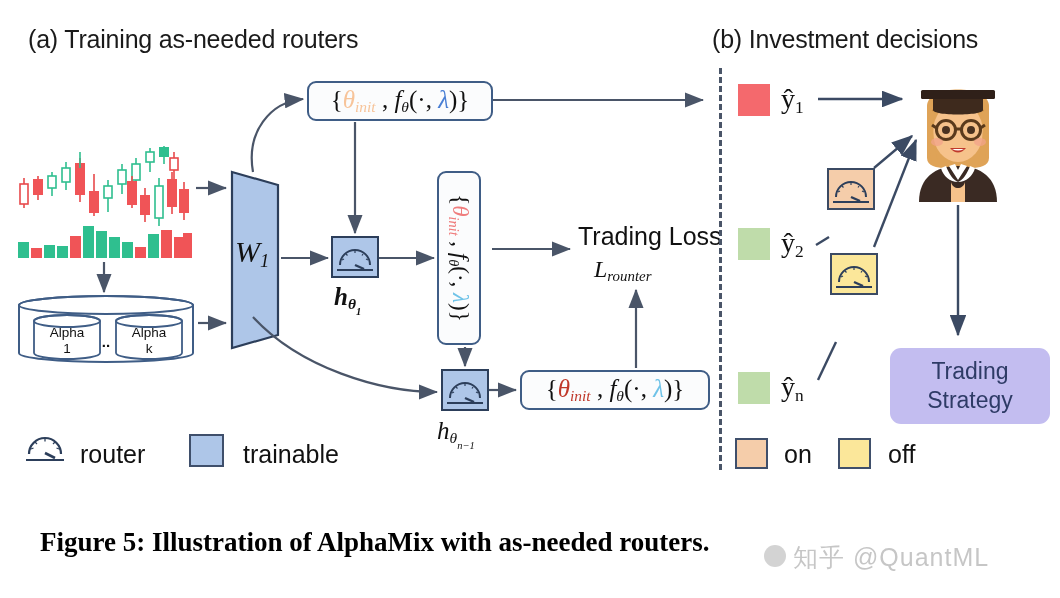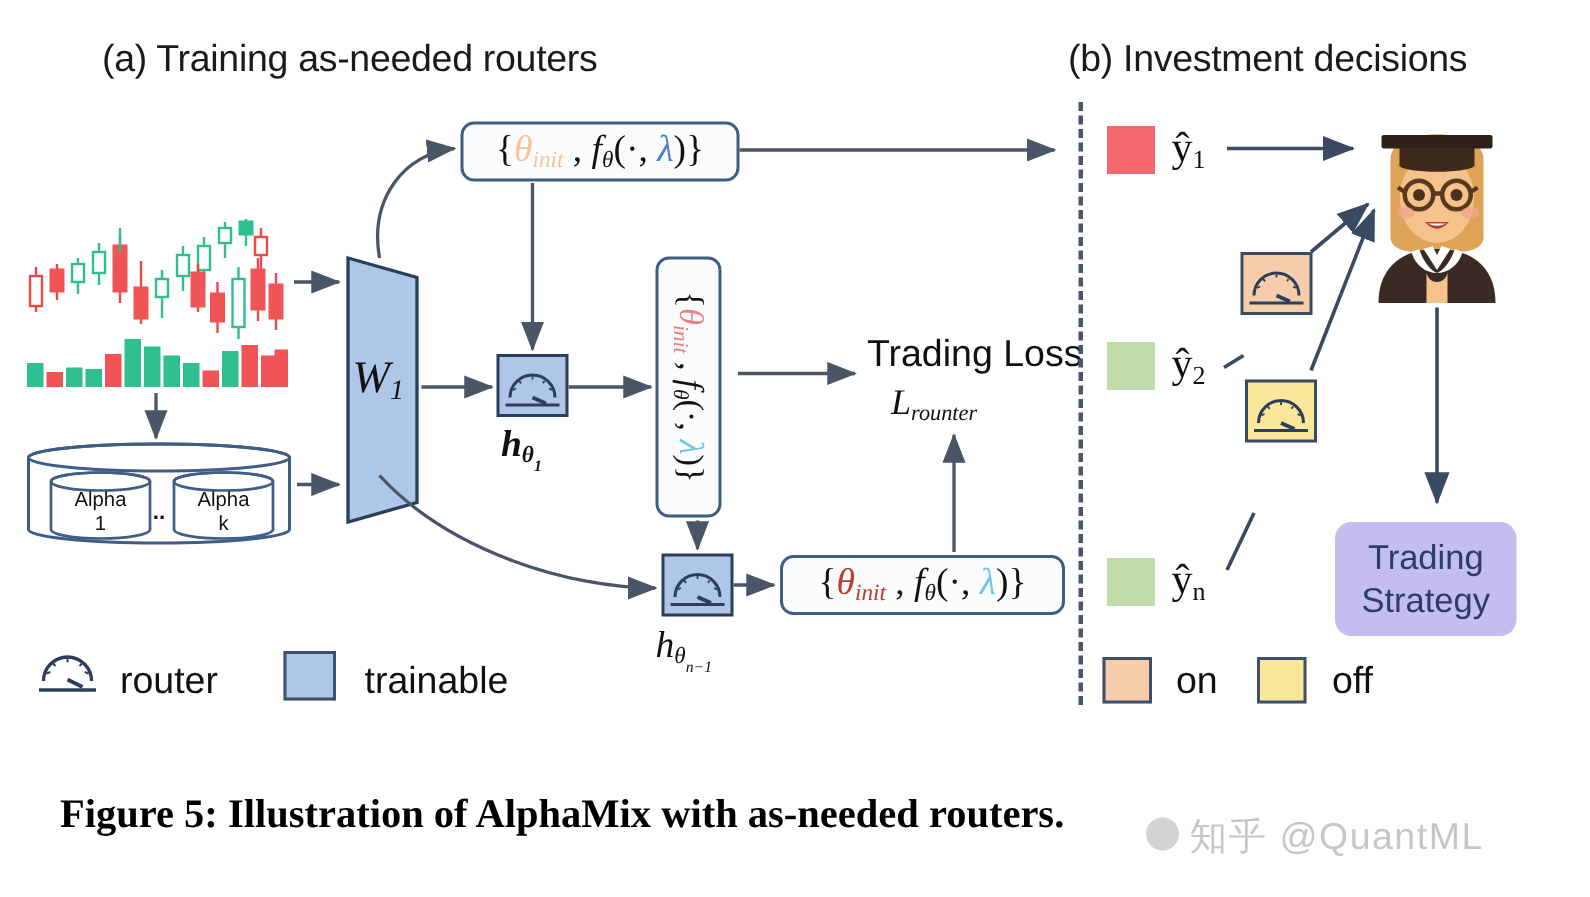--- a/index.html
+++ b/index.html
@@ -45,21 +45,21 @@
   .wmlogo{
     position:absolute;width:22px;height:22px;border-radius:50%;
     background:rgba(120,120,120,0.33);
   }
 </style>
 </head>
 <body>
 
 <div id="stage">
 
-  <div class="abs ttl" style="left:28px;top:25px;margin-left:40px;">(a) Training as-needed routers</div>
+  <div class="abs ttl" style="left:28px;top:25px;">(a) Training as-needed routers</div>
 
   <div class="abs ttl" style="left:712px;top:25px;text-align:center;">(b) Investment decisions</div>
 
   <div class="abs" style="left:14px;top:138px;">
     <svg width="178" height="125" viewBox="0 0 178 125">
       <g stroke-width="2">
 
         <g>
           <line x1="10" y1="40" x2="10" y2="70" stroke="#e8494b" stroke-width="1.6"></line>
           <rect x="6" y="46" width="8" height="20" fill="#ffffff" stroke="#e8494b" stroke-width="1.6"></rect>
@@ -371,21 +371,21 @@
 
       <path d="M14,140 C14,116 30,104 53,104 C76,104 92,116 92,140 Z" fill="#3a2a23"></path>
 
       <path d="M44,104 L53,118 L62,104 L56,102 L53,108 L50,102 Z" fill="#ffffff"></path>
       <path d="M41,104 C44,112 48,118 53,120 C45,120 38,114 36,106 Z" fill="#ffffff"></path>
       <path d="M65,104 C62,112 58,118 53,120 C61,120 68,114 70,106 Z" fill="#ffffff"></path>
       <path d="M46,120 C48,128 58,128 60,120 L60,140 L46,140 Z" fill="#f6c28b"></path>
     </svg>
   </div>
 
-  <div class="abs tradebox" style="left:890px;top:348px;width:121px;height:76px;">
+  <div class="abs tradebox" style="left:890px;top:348px;width:160px;height:76px;">
     <span>Trading</span>
     <span>Strategy</span>
   </div>
 
   <div class="abs swatch-b" style="left:735px;top:438px;width:33px;height:31px;background:#f5cdaa;"></div>
   <div class="abs legtxt" style="left:784px;top:440px;">on</div>
 
   <div class="abs swatch-b" style="left:838px;top:438px;width:33px;height:31px;background:#fbe79a;"></div>
   <div class="abs legtxt" style="left:888px;top:440px;">off</div>
 

